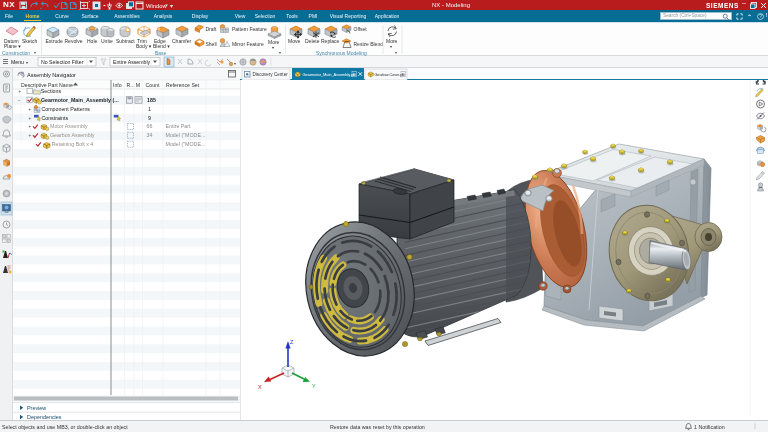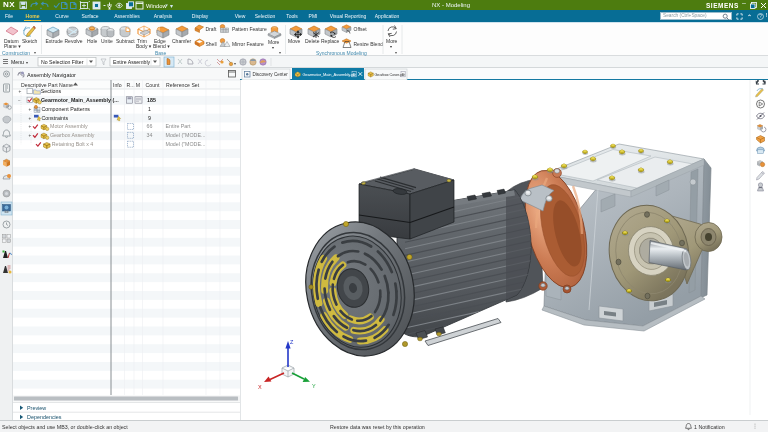--- a/index.html
+++ b/index.html
@@ -1,16 +1,16 @@
 <!DOCTYPE html>
 <html><head><meta charset="utf-8">
 <style>
 *{margin:0;padding:0;box-sizing:border-box;}
 html,body{width:768px;height:432px;overflow:hidden;font-family:"Liberation Sans",sans-serif;background:#fff;}
-#titlebar{position:absolute;left:0;top:0;width:768px;height:10px;background:#4d7c0f;}
+#titlebar{position:absolute;left:0;top:0;width:768px;height:10px;background:#b91c1c;}
 #tabrow{position:absolute;left:0;top:10px;width:768px;height:12px;background:#076d95;}
 .rtab{position:absolute;top:0;height:11px;line-height:13px;color:#eef5f9;font-size:5px;text-align:center;}
 .rtab.active{color:#f2cf4a;border-bottom:1.5px solid #e8c43c;font-weight:bold;}
 #ribbon{position:absolute;left:0;top:22px;width:768px;height:34px;background:#fdfdfd;border-top:1px solid #cfe3ee;border-bottom:1px solid #d9dcde;}
 #toolrow{position:absolute;left:0;top:56px;width:768px;height:12px;background:#f4f6f7;border-bottom:1px solid #d4d8da;}
 #doctabs{position:absolute;left:240px;top:68px;width:528px;height:12px;background:#fafbfc;border-bottom:1.5px solid #1579a2;}
 #sidebar{position:absolute;left:0;top:68px;width:13px;height:352px;background:#eff1f2;border-right:1px solid #d9dcde;}
 #navpanel{position:absolute;left:13px;top:68px;width:227px;height:352px;background:#fff;}
 #statusbar{position:absolute;left:0;top:420px;width:768px;height:12px;background:#f2f3f4;border-top:1px solid #c9cdcf;font-size:5.8px;color:#444;}
 #viewport{position:absolute;left:240px;top:80px;width:528px;height:340px;background:#fff;border-left:1px solid #e2e5e7;}

